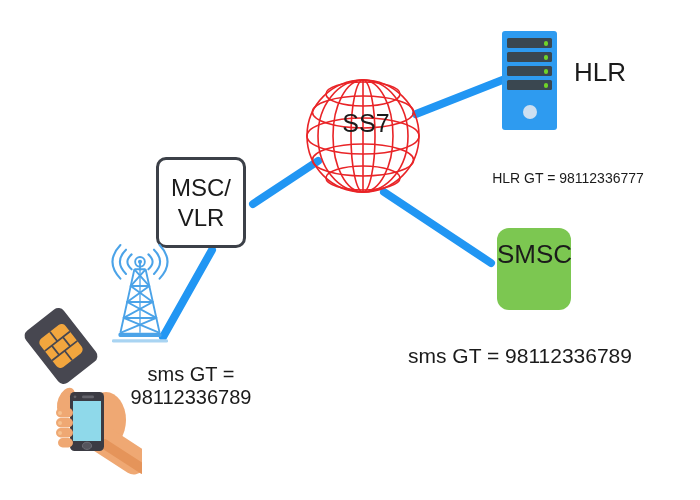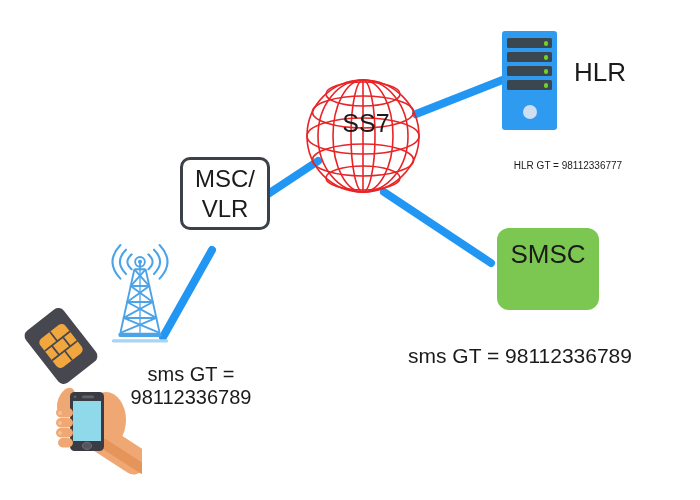--- a/index.html
+++ b/index.html
@@ -8,21 +8,21 @@
     font-family:"Liberation Sans","DejaVu Sans",sans-serif;color:#1b1b1b;
   }
   .abs{position:absolute;}
   svg{display:block;}
 
   
   .links-layer{position:absolute;left:0;top:0;z-index:1;}
 
   
   .msc-box{
-    left:180px;top:157px;width:90px;height:73px;box-sizing:border-box;
+    left:156px;top:157px;width:90px;height:91px;box-sizing:border-box;
     background:#fff;border:3px solid #3c4048;border-radius:10px;
     display:flex;flex-direction:column;align-items:center;justify-content:center;
     font-size:24px;line-height:1.25;z-index:3;
   }
 
   
   .globe-wrap{left:301px;top:74px;width:124px;height:124px;z-index:2;}
   .ss7-label{
     left:301px;top:56px;width:124px;height:124px;z-index:4;
     display:flex;align-items:center;justify-content:center;
@@ -38,25 +38,25 @@
     position:absolute;left:5px;width:45px;height:10px;background:#3a4750;border-radius:1.5px;
   }
   .server-led{
     position:absolute;right:4px;top:3px;width:4.5px;height:4.5px;border-radius:50%;background:#6fd427;
   }
   .server-circle{
     position:absolute;left:20.5px;top:74px;width:14px;height:14px;border-radius:50%;background:#cddff1;
   }
 
   .hlr-label{left:574px;top:57px;width:80px;font-size:26px;z-index:3;}
-  .hlr-gt{left:488px;top:160px;width:160px;text-align:center;font-size:10px;z-index:3;}
+  .hlr-gt{left:488px;top:170px;width:160px;text-align:center;font-size:14px;z-index:3;}
 
   
   .smsc-box{
-    left:497px;top:228px;width:102px;height:82px;box-sizing:border-box;
+    left:497px;top:228px;width:74px;height:82px;box-sizing:border-box;
     background:#7cc751;border-radius:12px;text-align:center;
     font-size:26px;padding-top:11px;z-index:3;
   }
   .smsc-gt{left:405px;top:344px;width:230px;text-align:center;font-size:21px;z-index:3;}
 
   
   .tower-wrap{left:98px;top:243px;width:84px;height:103px;z-index:3;}
   .sim-wrap{left:18px;top:298px;width:86px;height:96px;z-index:3;}
   .hand-wrap{left:46px;top:380px;width:96px;height:96px;z-index:3;}
   .sub-gt{left:86px;top:363px;width:210px;text-align:center;font-size:20px;z-index:4;}

